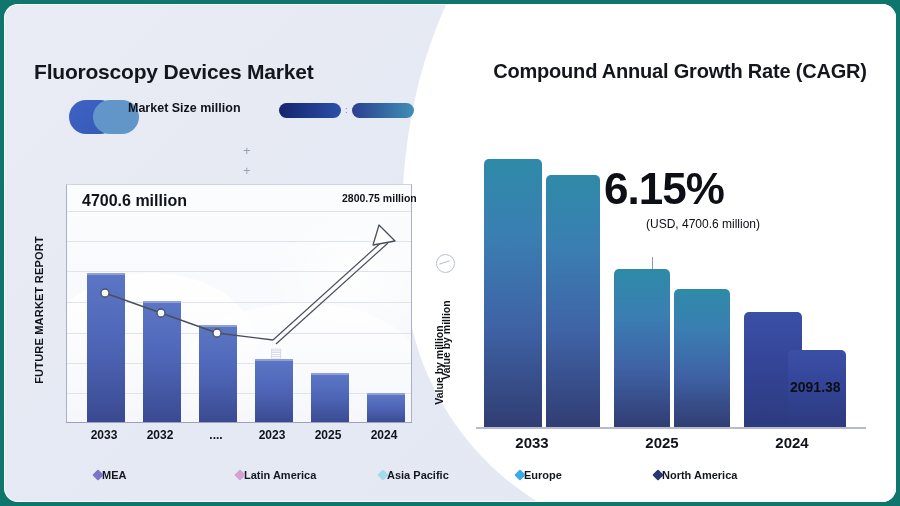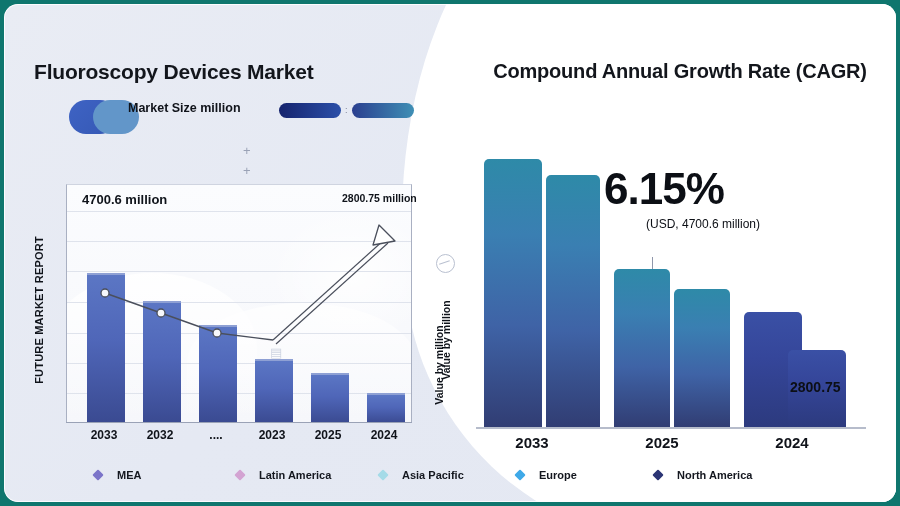--- a/index.html
+++ b/index.html
@@ -81,21 +81,21 @@
   .blob{
     position:absolute;border-radius:50%;
     background:radial-gradient(ellipse at center,#ffffff 0%, rgba(255,255,255,0) 70%);
   }
   .hump{
     position:absolute;bottom:0;
     background:linear-gradient(180deg,rgba(255,255,255,.95) 0%, rgba(255,255,255,0) 100%);
     border-radius:50% 50% 0 0;
   }
   .lbl-left{
-    position:absolute;left:78px;top:188px;font-size:13px;font-weight:bold;color:#0f131a;
+    position:absolute;left:78px;top:188px;font-size:16px;font-weight:bold;color:#0f131a;
   }
   .lbl-right{
     position:absolute;left:338px;top:188px;font-size:10.5px;font-weight:bold;color:#0f131a;
   }
   .ylabel-left{
     position:absolute;left:-60px;top:300px;width:190px;
     transform:rotate(-90deg);transform-origin:center;
     font-size:11px;font-weight:bold;color:#0f131a;text-align:center;letter-spacing:.2px;
   }
   .ylabel-right-l{
@@ -120,21 +120,21 @@
   .nominus{
     position:absolute;left:432px;top:250px;width:17px;height:17px;
     border:1.4px solid #b9c0d0;border-radius:50%;
   }
   .nominus:after{
     content:"";position:absolute;left:2px;top:7px;width:11px;height:1.4px;background:#b9c0d0;
     transform:rotate(-18deg);
   }
   
   .legend-row{position:absolute;left:0;top:465px;width:892px;height:20px;}
-  .lg-item{position:absolute;top:0;display:flex;align-items:center;gap:15px;}
+  .lg-item{position:absolute;top:0;display:flex;align-items:center;gap:0;}
   .lg-dot{width:8px;height:8px;transform:rotate(45deg);border-radius:1px;}
   .lg-txt{font-size:11px;font-weight:bold;color:#14171f;}
   
   .r-title{
     position:absolute;left:466px;top:56px;width:420px;text-align:center;
     font-size:20px;font-weight:bold;color:#13161c;letter-spacing:-.2px;
   }
   .r-sub{
     position:absolute;left:466px;top:88px;width:420px;text-align:center;
     font-size:11.5px;font-weight:bold;color:#13161c;
@@ -253,21 +253,21 @@
 
     <div style="position:absolute;left:472px;top:155px;width:392px;height:268px;">
       <div class="bar-r" style="left:8px;width:58px;height:268px;"></div>
       <div class="bar-r" style="left:70px;width:54px;height:252px;"></div>
       <div class="bar-r" style="left:138px;width:56px;height:158px;"></div>
       <div class="bar-r" style="left:198px;width:56px;height:138px;"></div>
       <div class="bar-r" style="left:268px;width:58px;height:115px;background:linear-gradient(180deg,#3a50a5 0%,#35469a 40%,#2c3a7e 100%);"></div>
       <div class="bar-r" style="left:312px;width:58px;height:77px;background:linear-gradient(180deg,#3a50a5 0%,#35469a 40%,#2c3a7e 100%);"></div>
     </div>
 
-    <div class="dlabel-r">2800.75</div>
+    <div class="dlabel-r">2091.38</div>
 
     <div class="axis-r"></div>
     <div class="xtick-r" style="left:468px;width:120px;">2033</div>
     <div class="xtick-r" style="left:598px;width:120px;">2025</div>
     <div class="xtick-r" style="left:728px;width:120px;">2024</div>
 
     <div class="legend-row">
       <div class="lg-item" style="left:90px;">
         <span class="lg-dot" style="background: rgb(123, 116, 201);"></span>
         <span class="lg-txt">MEA</span>

